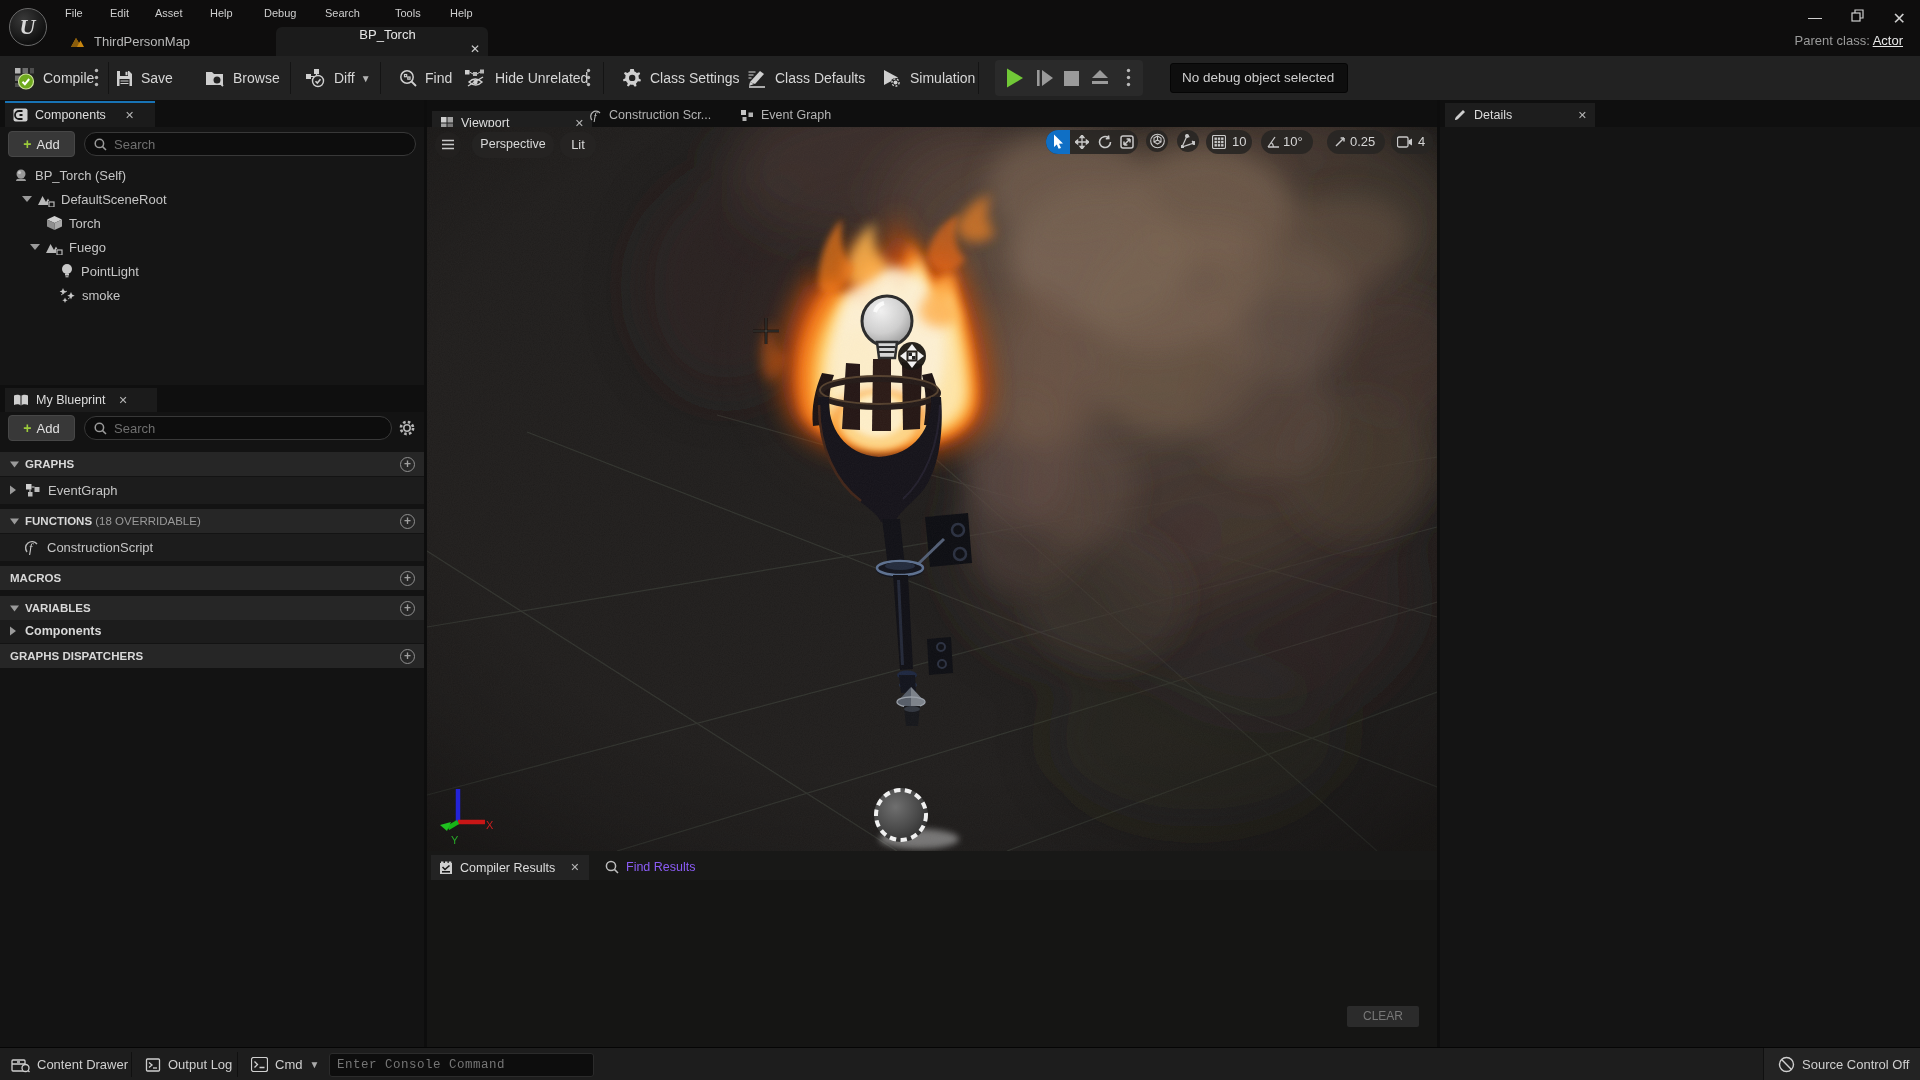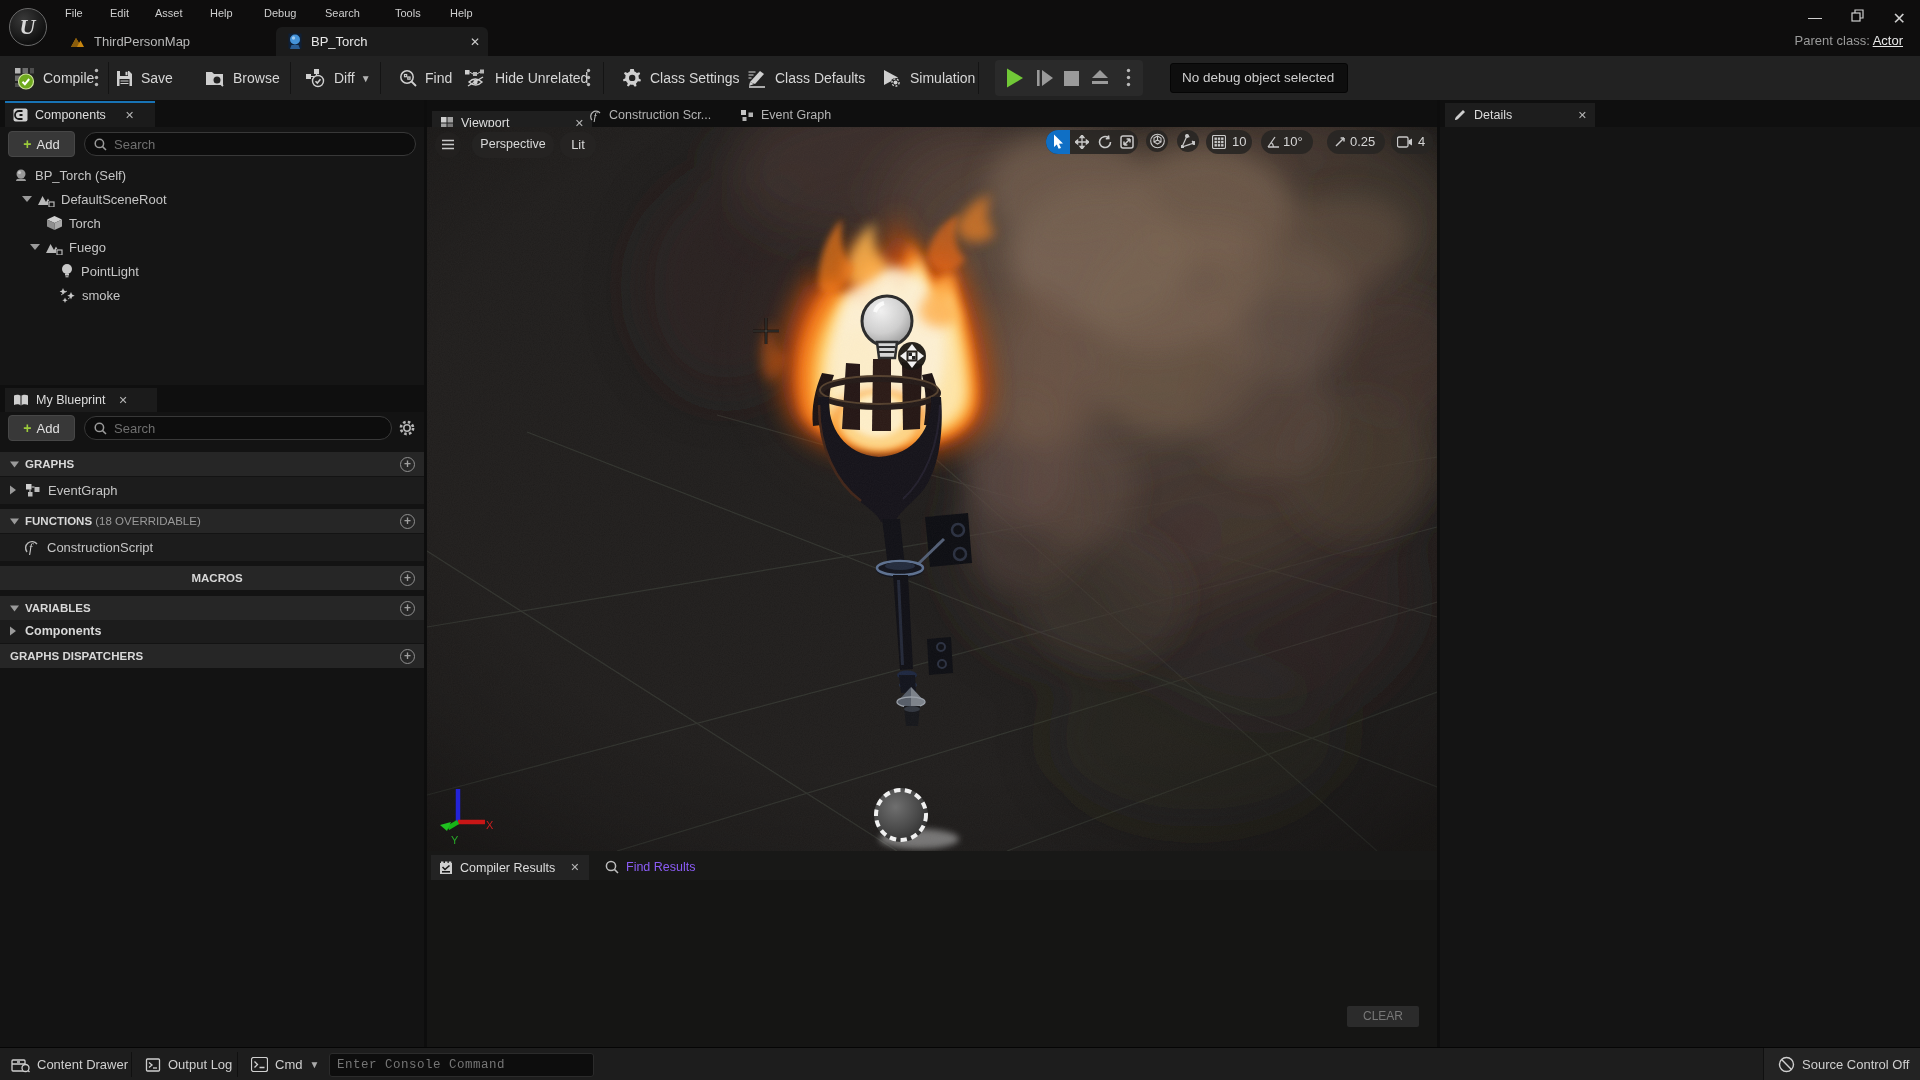--- a/index.html
+++ b/index.html
@@ -63,21 +63,21 @@
   <div class="menuitem" style="left:395px;text-align:center;">Tools</div>
   <div class="menuitem" style="left:450px;">Help</div>
 
   <div class="assettab" style="left:70px;">
     <svg width="15" height="13" viewBox="0 0 15 13" style="margin-right:9px;">
         <path d="M1 12 L6 3 L9 8 L10.5 5.5 L14 12 Z" fill="#c8860f"></path>
         <path d="M1 12 L6 3 L9 8 L7 12 Z" fill="#8a5d0c"></path>
       </svg>
     ThirdPersonMap
   </div>
-  <div class="assettab" id="tab-active" style="left:276px; width:212px; padding-left:11px;">
+  <div class="assettab" id="tab-active" style="left:276px; width:212px; padding-left:11px;flex-direction:column;">
     <svg width="16" height="17" viewBox="0 0 16 17" style="margin-right:8px;">
         <rect x="1.5" y="0.5" width="13" height="15" fill="#0e2038"></rect>
         <circle cx="8" cy="6.5" r="5" fill="#4593d8"></circle>
         <circle cx="6.5" cy="5" r="1.7" fill="#9cc8ef"></circle>
         <path d="M4.5 12 h7 l1.6 4 H3 Z" fill="#2a5d93"></path>
       </svg>
     BP_Torch
     <span style="margin-left:auto; margin-right:8px; color:#cccccc; font-size:12px;">✕</span>
   </div>
 
@@ -361,21 +361,21 @@
     <div class="sectionHdr" style="top:124px;"><svg width="9" height="7" viewBox="0 0 9 7" style="margin:0 6px 0 10px;">
           <path d="M0 0.5 h9 l-4.5 6 Z" fill="#9a9a9a"></path>
         </svg>FUNCTIONS&nbsp;<span style="color:#9a9a9a; font-weight:normal;">(18 OVERRIDABLE)</span><span class="plus">+</span></div>
     <div class="treerow" style="left:24px; top:151px;">
       <svg width="16" height="15" viewBox="0 0 16 15" style="margin-right:7px;">
           <path d="M3 12 a6 6 0 0 1 10 -8" fill="none" stroke="#b9b9b9" stroke-width="1.4"></path>
           <text x="5" y="12" font-size="12" font-style="italic" fill="#d5d5d5" font-family="Liberation Serif">f</text>
         </svg>
       ConstructionScript
     </div>
-    <div class="sectionHdr" style="top:181px;justify-content:center;">
+    <div class="sectionHdr" style="top:181px;">
         <span style="margin-left:10px;">MACROS</span>
         <span class="plus">+</span>
       </div>
     <div class="sectionHdr" style="top:211px;"><svg width="9" height="7" viewBox="0 0 9 7" style="margin:0 6px 0 10px;">
           <path d="M0 0.5 h9 l-4.5 6 Z" fill="#9a9a9a"></path>
         </svg>VARIABLES<span class="plus">+</span></div>
     <div class="treerow" style="left:9px; top:235px; font-weight:bold; color:#d8d8d8; font-size:12.5px;">
       <svg width="8" height="10" viewBox="0 0 8 10" style="margin-right:8px;">
           <path d="M1 0.5 l6 4.5 -6 4.5 Z" fill="#9a9a9a"></path>
         </svg>

